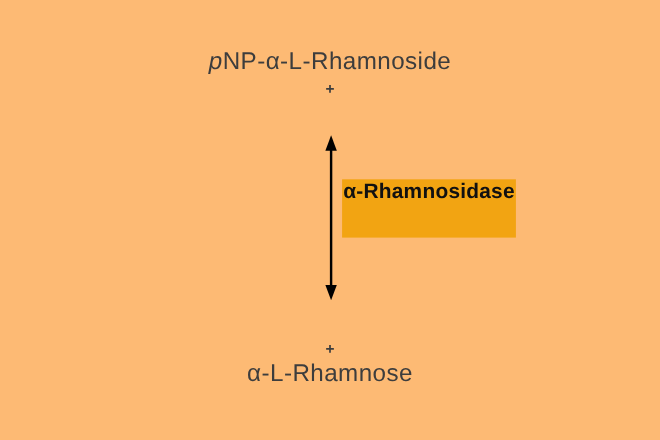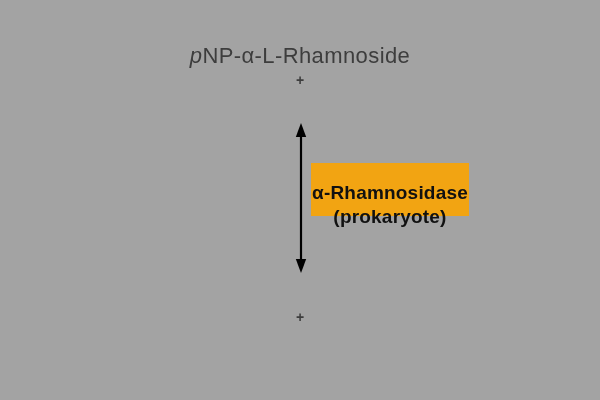--- a/index.html
+++ b/index.html
@@ -1,17 +1,17 @@
 <!DOCTYPE html>
 <html><head>
 <meta charset="utf-8">
 <style>
   html,body{margin:0;padding:0;background:#ffffff;}
   .canvas{
-    position:relative;width:600px;height:400px;background:#a3a3a3;
+    position:relative;width:600px;height:400px;background:#fdba74;
     font-family:"Liberation Sans","DejaVu Sans",sans-serif;overflow:hidden;
   }
   .label{
     position:absolute;left:0;width:600px;text-align:center;
     font-size:22px;line-height:24px;color:#3d3d3d;letter-spacing:0.4px;
     font-weight:400;
   }
   .label .italic{font-style:italic;}
   .substrate{top:44px;}
   .water{top:87px;}
@@ -20,21 +20,21 @@
   .product2{top:327px;}
   .plus{
     position:absolute;left:0;width:600px;text-align:center;
     font-size:14px;font-weight:700;color:#3d3d3d;line-height:16px;
   }
   .plus-top{top:72px;}
   .plus-bottom{top:309px;}
   .arrow-wrap{position:absolute;left:291px;top:122px;width:20px;height:152px;}
   .enzyme-box{
     position:absolute;left:311px;top:163px;width:158px;height:53px;
-    box-sizing:border-box;padding-top:18px;
+    box-sizing:border-box;padding-top:0;
     text-align:center;font-size:19px;line-height:24px;font-weight:700;
     color:#111111;letter-spacing:0.2px;
   }
 </style>
 </head>
 <body>
 
 <div class="canvas">
 
   <div class="label substrate">
@@ -47,20 +47,20 @@
   <div class="arrow-wrap">
     <svg width="20" height="152" viewBox="0 0 20 152" xmlns="http://www.w3.org/2000/svg">
       <line x1="10" y1="12" x2="10" y2="140" stroke="#000000" stroke-width="2.2"></line>
       <polygon points="10,1 4.8,15 15.2,15" fill="#000000"></polygon>
       <polygon points="10,151 4.8,137 15.2,137" fill="#000000"></polygon>
     </svg>
   </div>
 
   <div class="enzyme-box" style="background-color:#F2A412">
     <div>α-Rhamnosidase</div>
-    <div>(prokaryote)</div>
   </div>
 
 
   <div class="plus plus-bottom">+</div>
 
+  <div class="label product2">α-L-Rhamnose</div>
 
 </div>
 
 </body></html>

